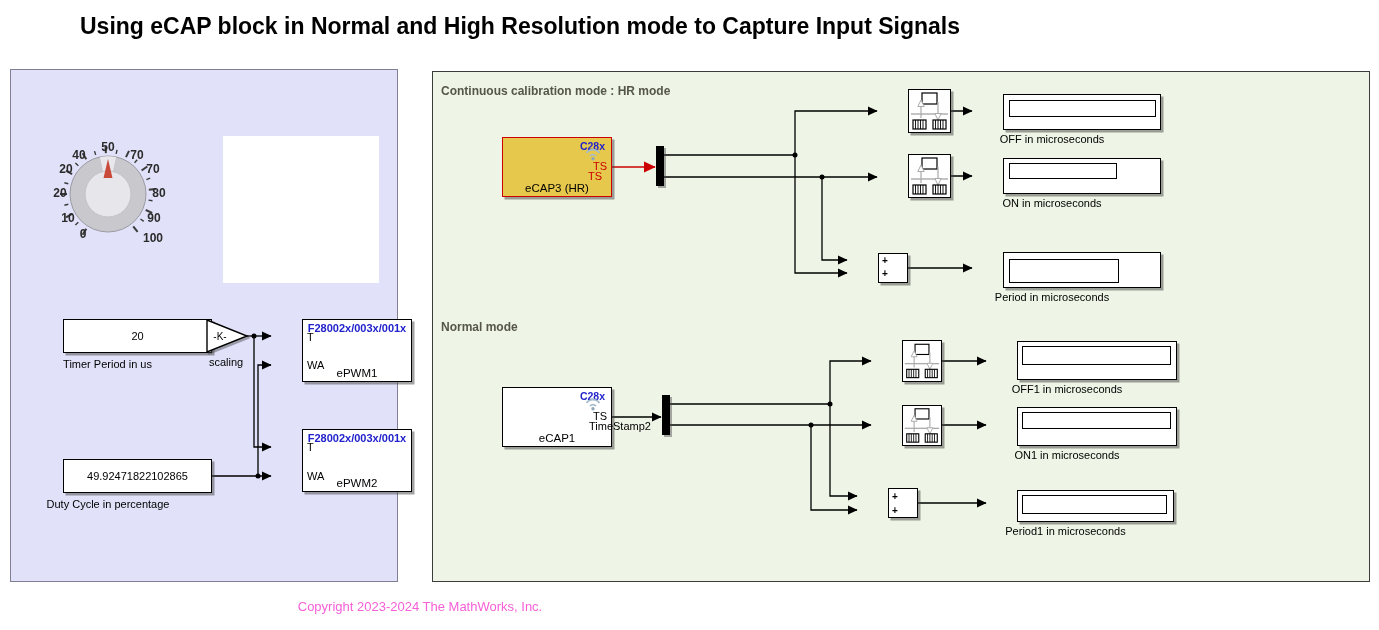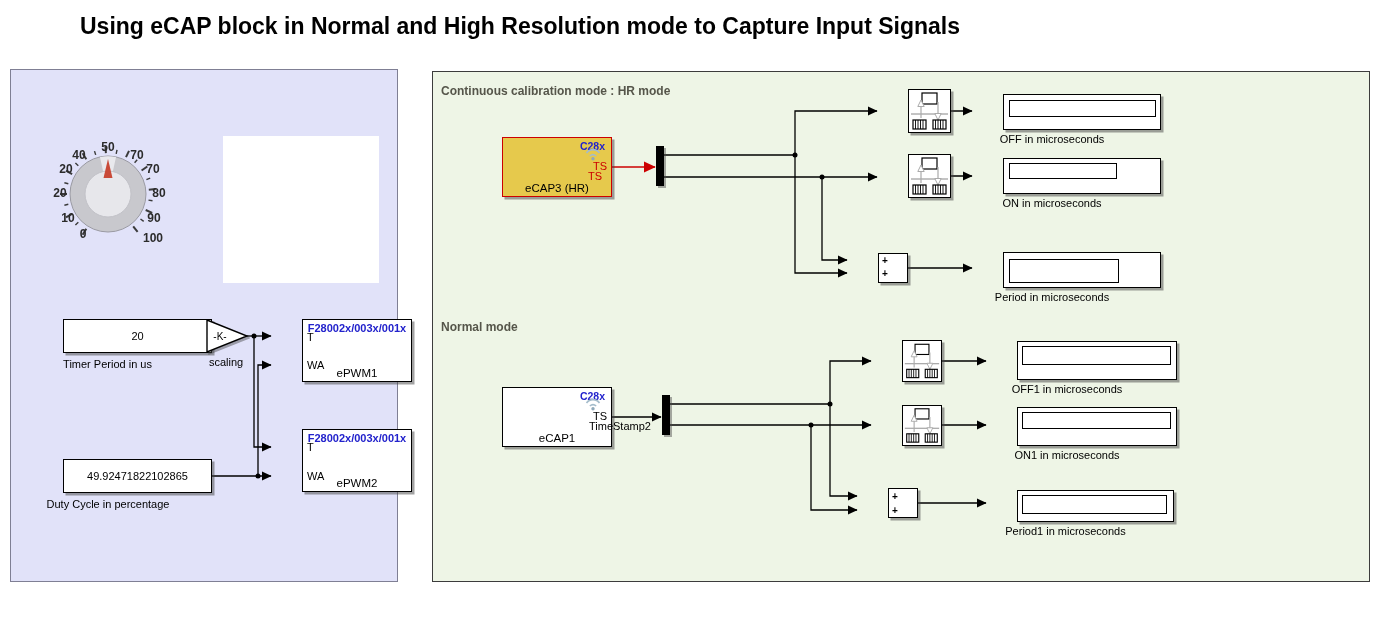--- a/index.html
+++ b/index.html
@@ -301,13 +301,14 @@
       <div class="display-inner" style="left:4px;top:4px;width:147px;height:15px;"></div>
     </div>
     <div class="blk-label" style="left:554px;top:377px;width:160px;">ON1 in microseconds</div>
 
     <div class="blk" style="left:554px;top:418px;width:157px;height:32px;">
       <div class="display-inner" style="left:4px;top:4px;width:143px;height:17px;"></div>
     </div>
     <div class="blk-label" style="left:554px;top:453px;width:157px;">Period1 in microseconds</div>
   </div>
 
+  <div class="abs" id="copyright">Copyright 2023-2024 The MathWorks, Inc.</div>
 </div>
 
 </body></html>

